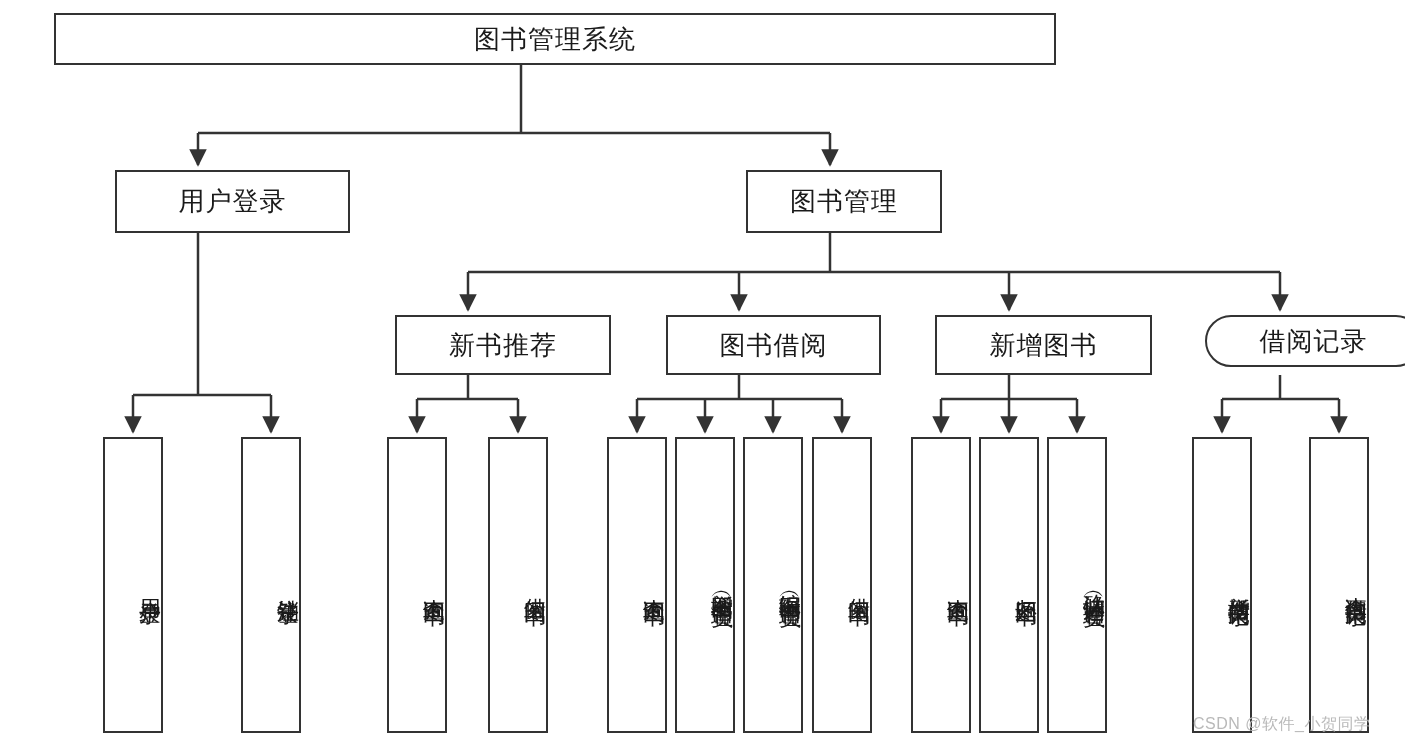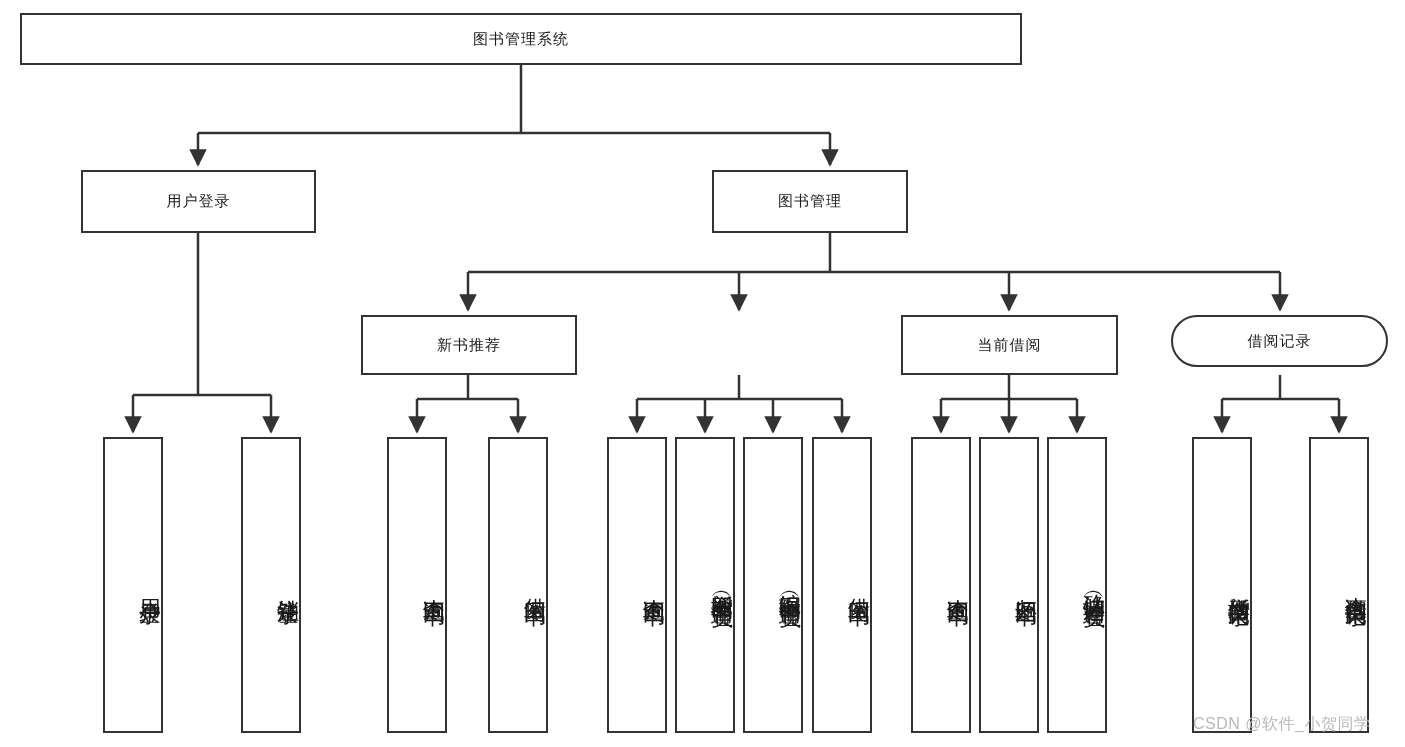--- a/index.html
+++ b/index.html
@@ -30,22 +30,23 @@
     position: absolute;
     box-sizing: border-box;
     border: 2px solid #333333;
     background: #ffffff;
     display: flex;
     align-items: center;
     justify-content: center;
     color: #1a1a1a;
   }
   .node.horiz {
-    font-size: 15px;
+    font-size: 26px;
     letter-spacing: 1px;
+    margin-left: 34px;
   }
   .node.vert {
     writing-mode: vertical-rl;
     text-orientation: upright;
     font-size: 22px;
     letter-spacing: 2px;
     padding: 6px 0;
     line-height: 1;
     align-items: flex-start;
     justify-content: center;
@@ -126,22 +127,25 @@
   <div class="node horiz" style="left:81px; top:170px; width:235px; height:63px;">
     <span>用户登录</span>
   </div>
   <div class="node horiz" style="left:712px; top:170px; width:196px; height:63px;">
     <span>图书管理</span>
   </div>
 
   <div class="node horiz" style="left:361px; top:315px; width:216px; height:60px;">
     <span>新书推荐</span>
   </div>
+  <div class="node horiz" style="left:632px; top:315px; width:215px; height:60px;">
+    <span>图书借阅</span>
+  </div>
   <div class="node horiz" style="left:901px; top:315px; width:217px; height:60px;">
-    <span>当前借阅</span>
+    <span>新增图书</span>
   </div>
   <div class="node horiz" style="left:1171px; top:315px; width:217px; height:52px;border-radius:26px;">
     <span>借阅记录</span>
   </div>
 
   <div class="node vert" style="left:103px; top:437px; width:60px; height:296px;">
     <span class="vtext">用户登录</span>
   </div>
   <div class="node vert" style="left:241px; top:437px; width:60px; height:296px;">
     <span class="vtext">注销登录</span>

